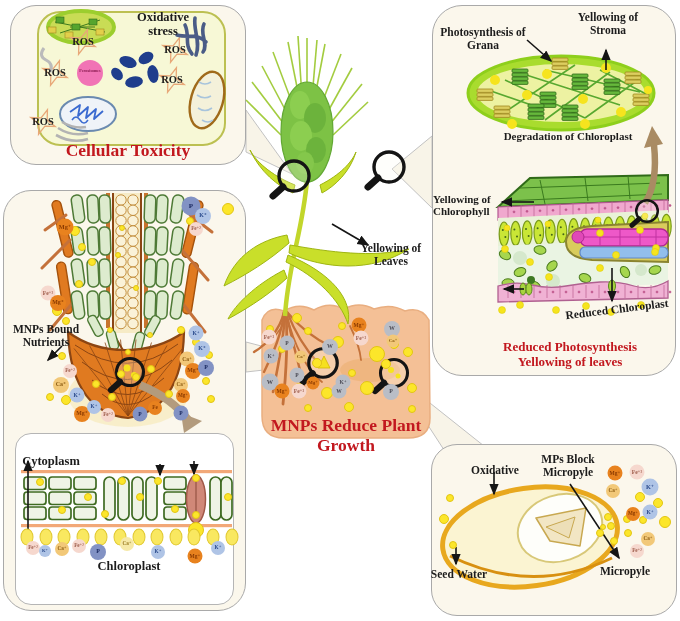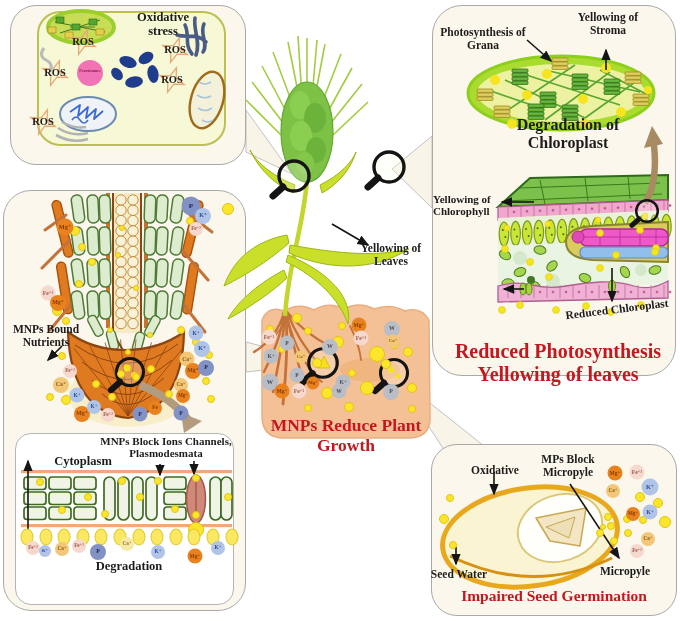--- a/index.html
+++ b/index.html
@@ -502,50 +502,48 @@
       <line x1="194" y1="461" x2="194" y2="474" marker-end="url(#ah)"></line>
       <line x1="494" y1="472" x2="494" y2="494" marker-end="url(#ah)"></line>
       <line x1="570" y1="484" x2="619" y2="558" marker-end="url(#ah)"></line>
       <line x1="456" y1="547" x2="456" y2="564" marker-end="url(#ah)"></line>
     </g>
   </svg>
 
   <div class="lbl" style="left:128px;top:10px;width:70px;font-size:12.5px">Oxidative
 stress</div>
   <div class="lbl" style="left:76px;top:69px;width:28px;font-size:4px;color:#8A1A50">Peroxisomes</div>
+  <div class="lbl red" style="left:30px;top:141px;width:196px;font-size:17.5px">Cellular Toxicity</div>
 
   <div class="lbl" style="left:436px;top:26px;width:94px;font-size:11.5px">Photosynthesis of
 Grana</div>
   <div class="lbl" style="left:570px;top:11px;width:76px;font-size:11.5px">Yellowing of
 Stroma</div>
-  <div class="lbl" style="left:490px;top:116px;width:156px;font-size:16px">Degradation of Chloroplast</div>
+  <div class="lbl" style="left:490px;top:130px;width:156px;font-size:11px">Degradation of Chloroplast</div>
   <div class="lbl" style="left:433px;top:193px;width:66px;font-size:11px;text-align:left">Yellowing of
 Chlorophyll</div>
   <div class="lbl tilt" style="left:558px;top:303px;width:118px;font-size:11.5px">Reduced Chloroplast</div>
-  <div class="lbl red" style="left:448px;top:340px;width:220px;font-size:20px">Reduced Photosynthesis
+  <div class="lbl red" style="left:460px;top:340px;width:220px;font-size:13px">Reduced Photosynthesis
 Yellowing of leaves</div>
 
   <div class="lbl" style="left:352px;top:242px;width:78px;font-size:11.5px">Yellowing of
 Leaves</div>
   <div class="lbl red" style="left:266px;top:416px;width:160px;font-size:17.5px">MNPs Reduce Plant
 Growth</div>
 
   <div class="lbl" style="left:8px;top:323px;width:76px;font-size:11.5px">MNPs Bound
 Nutrients</div>
-  <div class="lbl" style="left:86px;top:435px;width:160px;font-size:11px">MNPs Block Ions Channels,
-Plasmodesmata</div>
-  <div class="lbl" style="left:52px;top:454px;width:62px;font-size:12.5px">Cytoplasm</div>
-  <div class="lbl" style="left:90px;top:559px;width:78px;font-size:12.5px">Degradation</div>
+  <div class="lbl" style="left:20px;top:454px;width:62px;font-size:12.5px">Cytoplasm</div>
+  <div class="lbl" style="left:90px;top:559px;width:78px;font-size:12.5px">Chloroplast</div>
 
   <div class="lbl" style="left:463px;top:464px;width:64px;font-size:11.5px">Oxidative</div>
   <div class="lbl" style="left:536px;top:453px;width:64px;font-size:11.5px">MPs Block
 Micropyle</div>
   <div class="lbl" style="left:430px;top:568px;width:58px;font-size:11.5px">Seed Water</div>
   <div class="lbl" style="left:594px;top:565px;width:62px;font-size:11.5px">Micropyle</div>
-  <div class="lbl red" style="left:438px;top:587px;width:232px;font-size:15.5px">Impaired Seed Germination</div>
 
   <div id="ros-layer">
       <div class="lbl" style="left: 67px; top: 36px; width: 32px; font-size: 10.5px;">ROS</div>
       <div class="lbl" style="left: 39px; top: 67px; width: 32px; font-size: 10.5px;">ROS</div>
       <div class="lbl" style="left: 159px; top: 44px; width: 32px; font-size: 10.5px;">ROS</div>
       <div class="lbl" style="left: 156px; top: 74px; width: 32px; font-size: 10.5px;">ROS</div>
       <div class="lbl" style="left: 27px; top: 116px; width: 32px; font-size: 10.5px;">ROS</div>
     </div>
   <div id="dot-layer">
       <div class="mnp" style="left: 297px; top: 318px; width: 10px; height: 10px;"></div>

